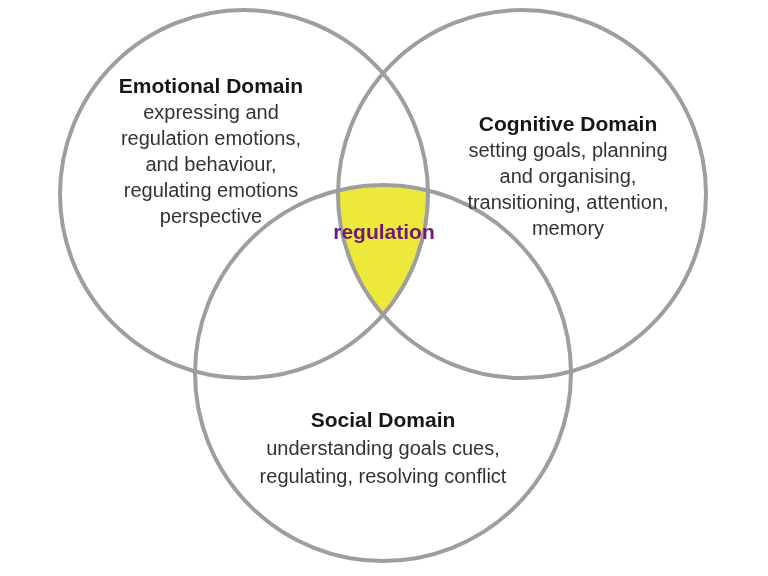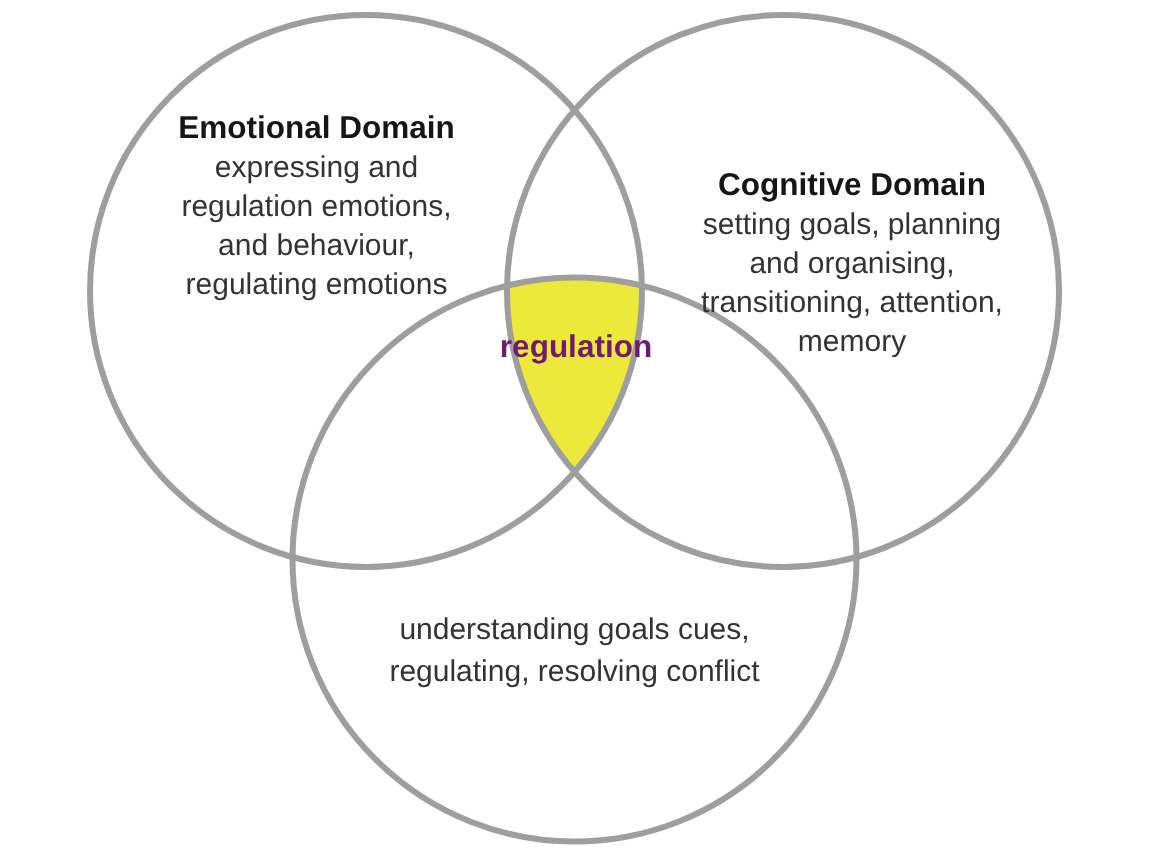--- a/index.html
+++ b/index.html
@@ -63,30 +63,32 @@
     <circle cx="522" cy="194" r="184" fill="none" stroke-width="4" stroke="#9e9e9e"></circle>
     <circle cx="383" cy="373" r="188" fill="none" stroke-width="4" stroke="#9e9e9e"></circle>
   </svg>
 
   <div class="domain-label label-emotional">
     <div class="heading">Emotional Domain</div>
     <div>expressing and</div>
     <div>regulation emotions,</div>
     <div>and behaviour,</div>
     <div>regulating emotions</div>
+    <div>perspective</div>
   </div>
 
   <div class="domain-label label-cognitive">
     <div class="heading">Cognitive Domain</div>
     <div>setting goals, planning</div>
     <div>and organising,</div>
     <div>transitioning, attention,</div>
     <div>memory</div>
   </div>
 
   <div class="domain-label label-social">
+    <div class="heading">Social Domain</div>
     <div>understanding goals cues,</div>
     <div>regulating, resolving conflict</div>
   </div>
 
   <div class="center-label">regulation</div>
 
 </div>
 
 </body></html>

